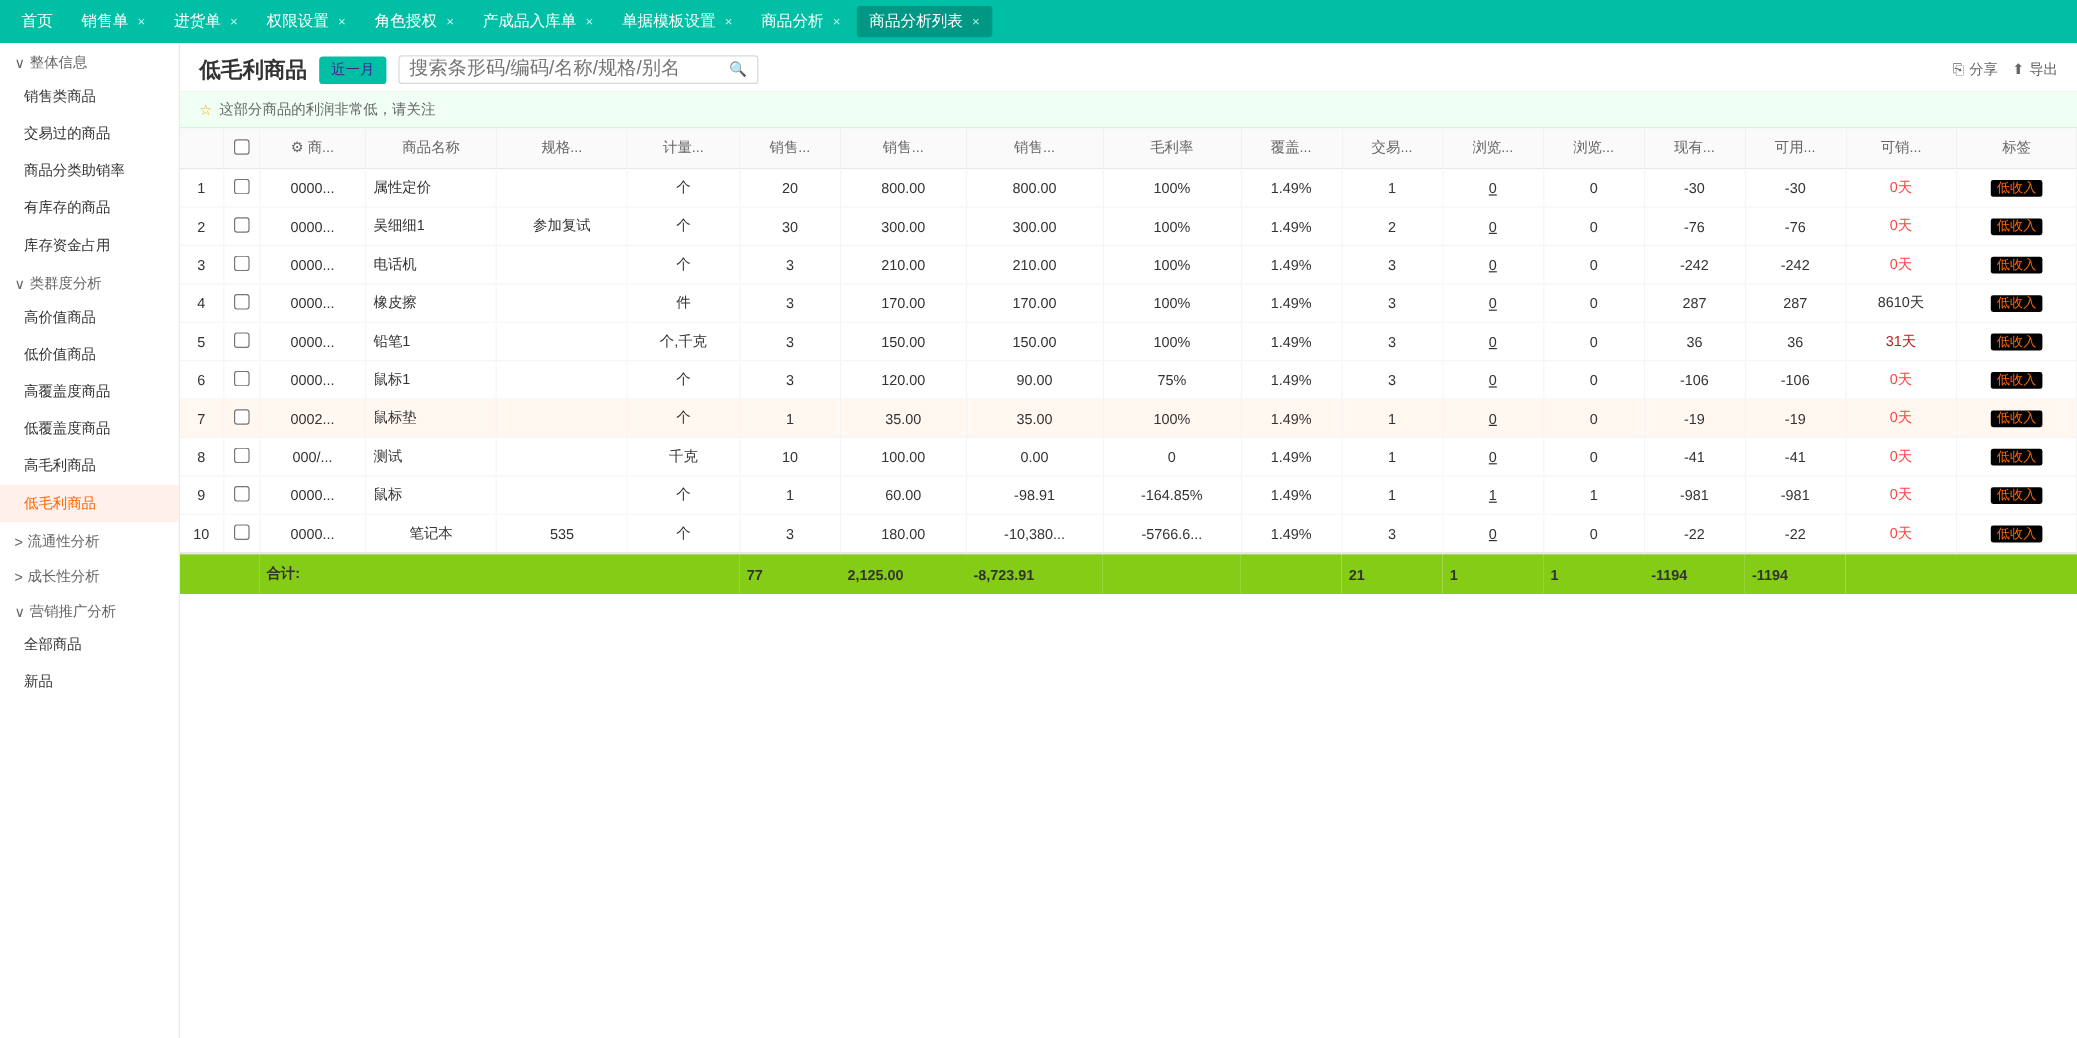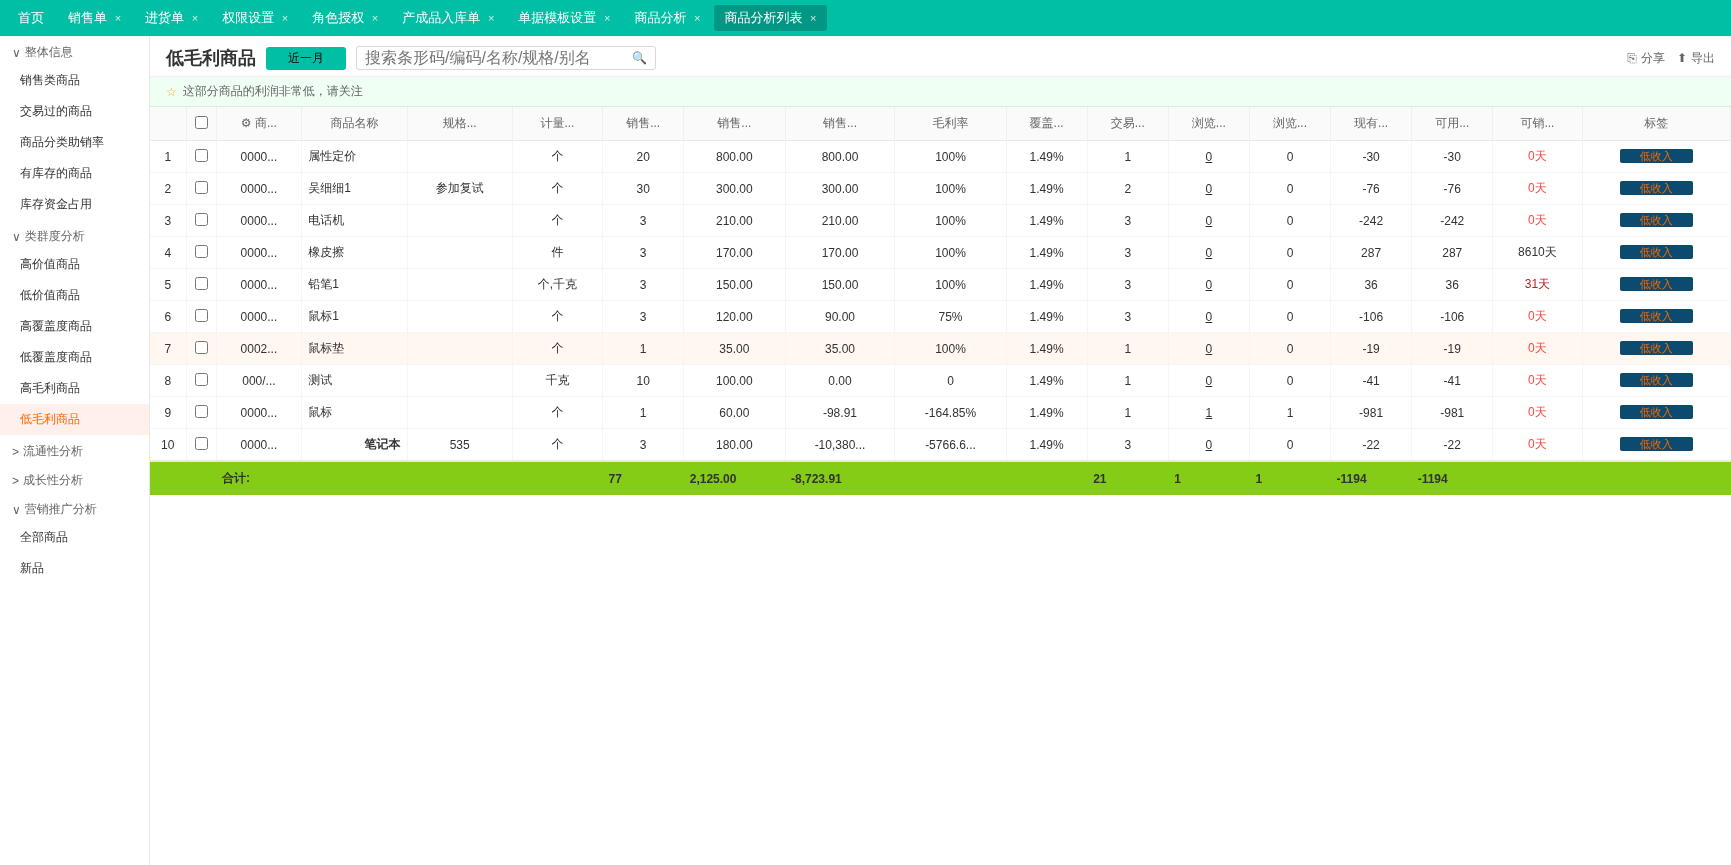--- a/index.html
+++ b/index.html
@@ -74,24 +74,24 @@
       border-bottom: 1px solid #f0f0f0;
       background: #fff;
     }
     .page-title {
       font-size: 18px;
       font-weight: bold;
       color: #333;
     }
     .time-filter-btn {
       background: #00bfa5;
-      color: #000000;
+      color: #4c1d95;
       border: none;
       border-radius: 3px;
-      padding: 3px 22px;
+      padding: 3px 10px;
       font-size: 12px;
       cursor: pointer;
     }
     .search-box {
       display: flex;
       align-items: center;
       border: 1px solid #d9d9d9;
       border-radius: 3px;
       padding: 2px 8px;
       gap: 4px;
@@ -162,24 +162,24 @@
       border-bottom: 1px solid #f5f5f5;
     }
     tbody tr.highlighted { background: #fff7f0; }
     tbody td {
       padding: 7px 6px;
       text-align: center;
       border-right: 1px solid #f5f5f5;
       white-space: nowrap;
     }
     .tag-low-income {
-      background: #0c4a6e;
+      background: #000000;
       color: #ff6600;
       border-radius: 2px;
-      padding: 1px 20px;
+      padding: 1px 5px;
       font-size: 11px;
     }
     .underline { text-decoration: underline; color: #333; }
     .col-num { width: 36px; }
     .col-check { width: 30px; }
 
     
     .table-footer {
       border-top: 2px solid #e8e8e8;
       background: #84cc16;
@@ -517,21 +517,21 @@
     <td>1</td>
     <td>-981</td>
     <td>-981</td>
     <td style="color:#ff4444">0天</td>
     <td><span class="tag-low-income">低收入</span></td>
   </tr>
             <tr>
     <td>10</td>
     <td><input type="checkbox" style=""></td>
     <td>0000...</td>
-    <td style="text-align:right;font-weight:bold;">笔记本</td>
+    <td style="text-align:center;">笔记本</td>
     <td>535</td>
     <td>个</td>
     <td>3</td>
     <td>180.00</td>
     <td>-10,380...</td>
     <td>-5766.6...</td>
     <td>1.49%</td>
     <td>3</td>
     <td><span class="underline">0</span></td>
     <td>0</td>

